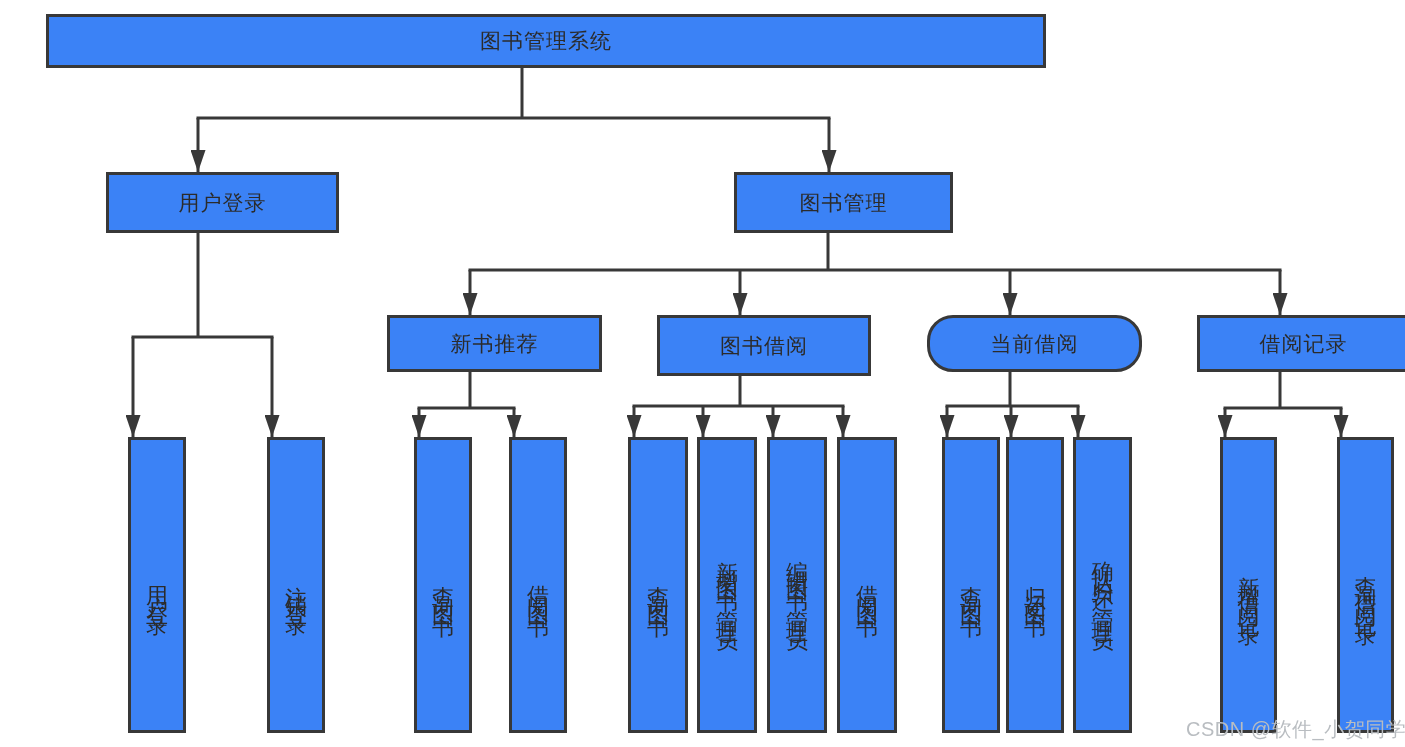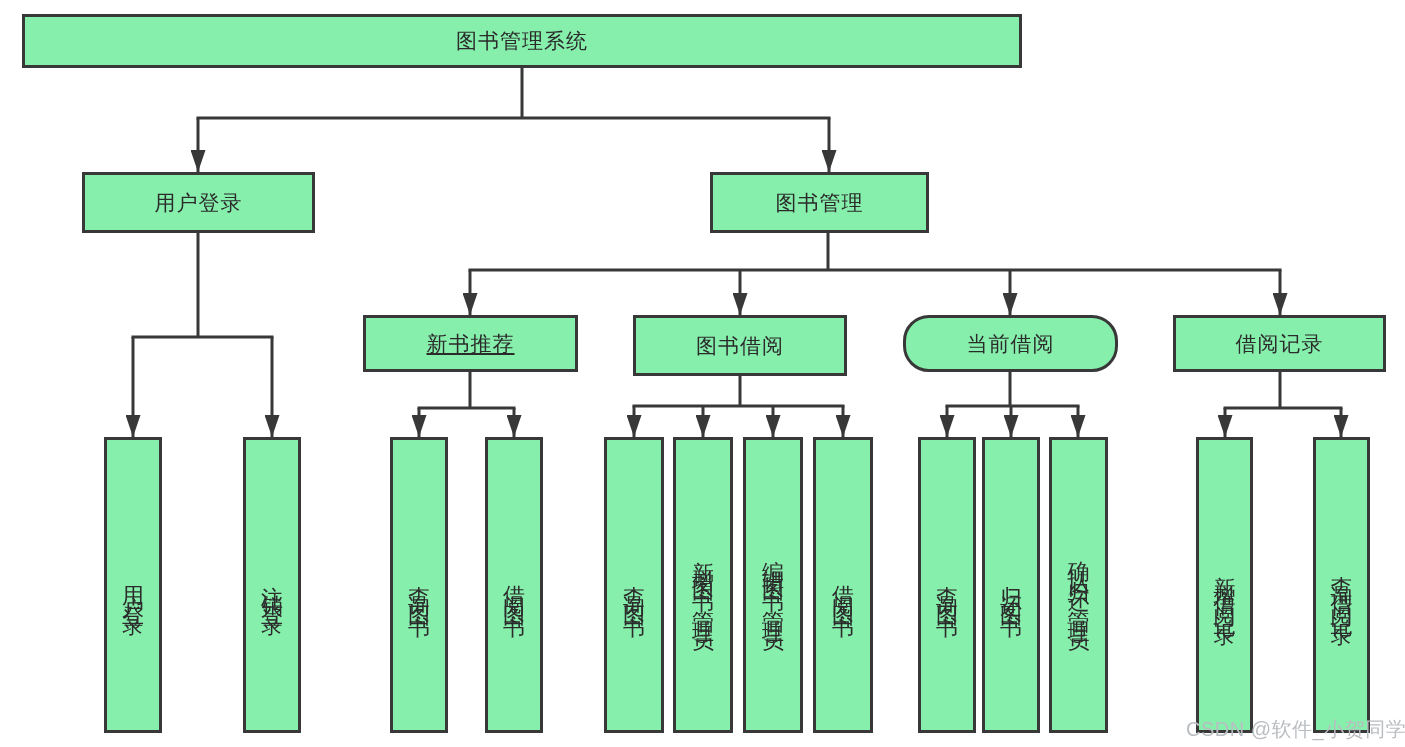--- a/index.html
+++ b/index.html
@@ -19,29 +19,30 @@
     position: absolute;
     left: 0;
     top: 0;
     width: 1405px;
     height: 747px;
   }
   .node {
     position: absolute;
     box-sizing: border-box;
     border: 3px solid #383838;
-    background: #86efac;
+    background: #3b82f6;
     color: #2b2b2b;
     display: flex;
     align-items: center;
     justify-content: center;
     text-align: right;
     font-size: 21px;
     letter-spacing: 1px;
     z-index: 2;
+    margin-left: 24px;
   }
   .leaf {
     writing-mode: vertical-rl;
     text-orientation: mixed;
     letter-spacing: 10px;
     font-size: 22px;
     line-height: 1;
     padding-top: 6px;
   }
   .watermark {
@@ -102,21 +103,21 @@
       <line x1="1225" y1="408" x2="1225" y2="437" marker-end="url(#arrow)"></line>
       <line x1="1341" y1="408" x2="1341" y2="437" marker-end="url(#arrow)"></line>
     </g>
   </svg>
 
   <div class="node" style="left:22px; top:14px; width:1000px; height:54px;">图书管理系统</div>
 
   <div class="node" style="left:82px; top:172px; width:233px; height:61px;">用户登录</div>
   <div class="node" style="left:710px; top:172px; width:219px; height:61px;">图书管理</div>
 
-  <div class="node" style="left:363px; top:315px; width:215px; height:57px;text-decoration:underline;">新书推荐</div>
+  <div class="node" style="left:363px; top:315px; width:215px; height:57px;">新书推荐</div>
   <div class="node" style="left:633px; top:315px; width:214px; height:61px;">图书借阅</div>
   <div class="node" style="left:903px; top:315px; width:215px; height:57px;border-radius:26px;">当前借阅</div>
   <div class="node" style="left:1173px; top:315px; width:213px; height:57px;">借阅记录</div>
 
   <div class="node leaf" style="left:104px; top:437px; width:58px; height:296px;">用户登录</div>
   <div class="node leaf" style="left:243px; top:437px; width:58px; height:296px;">注销登录</div>
 
   <div class="node leaf" style="left:390px; top:437px; width:58px; height:296px;">查询图书</div>
   <div class="node leaf" style="left:485px; top:437px; width:58px; height:296px;">借阅图书</div>
 

